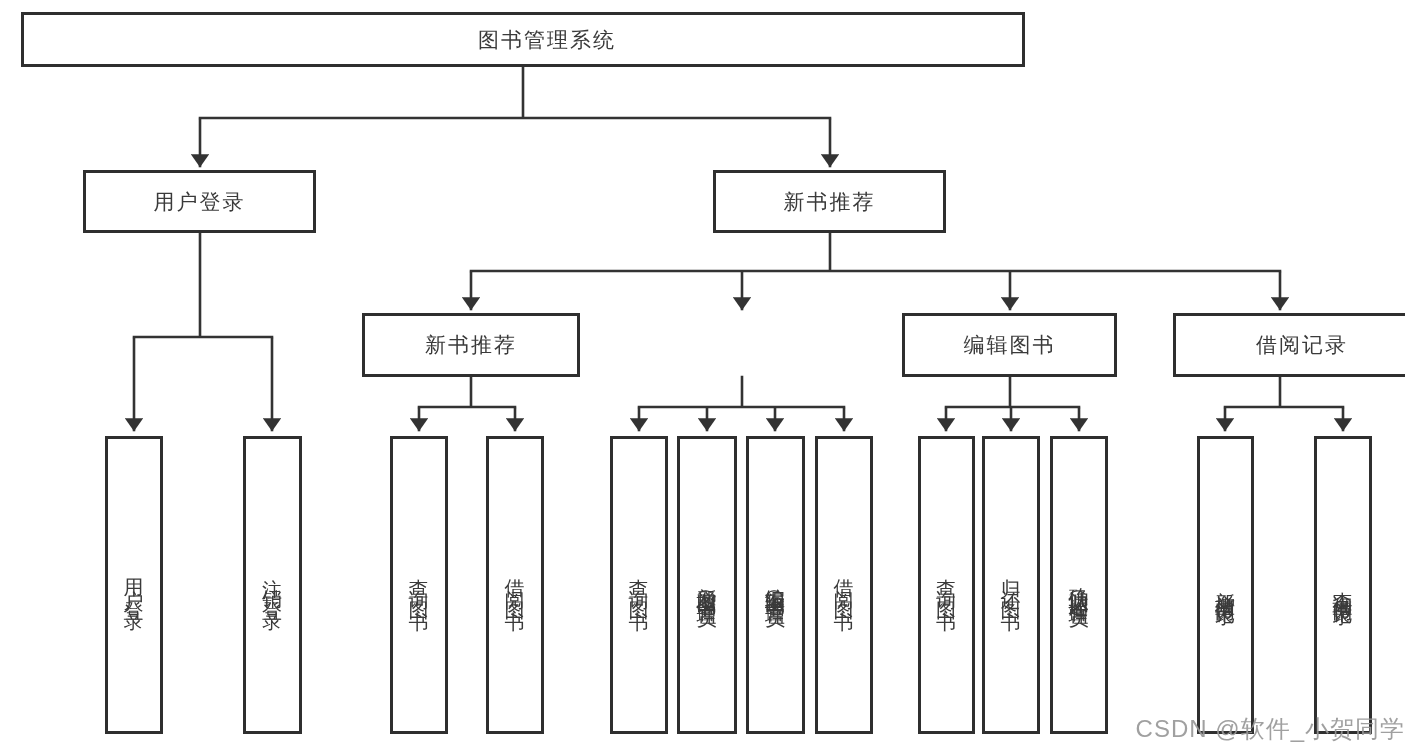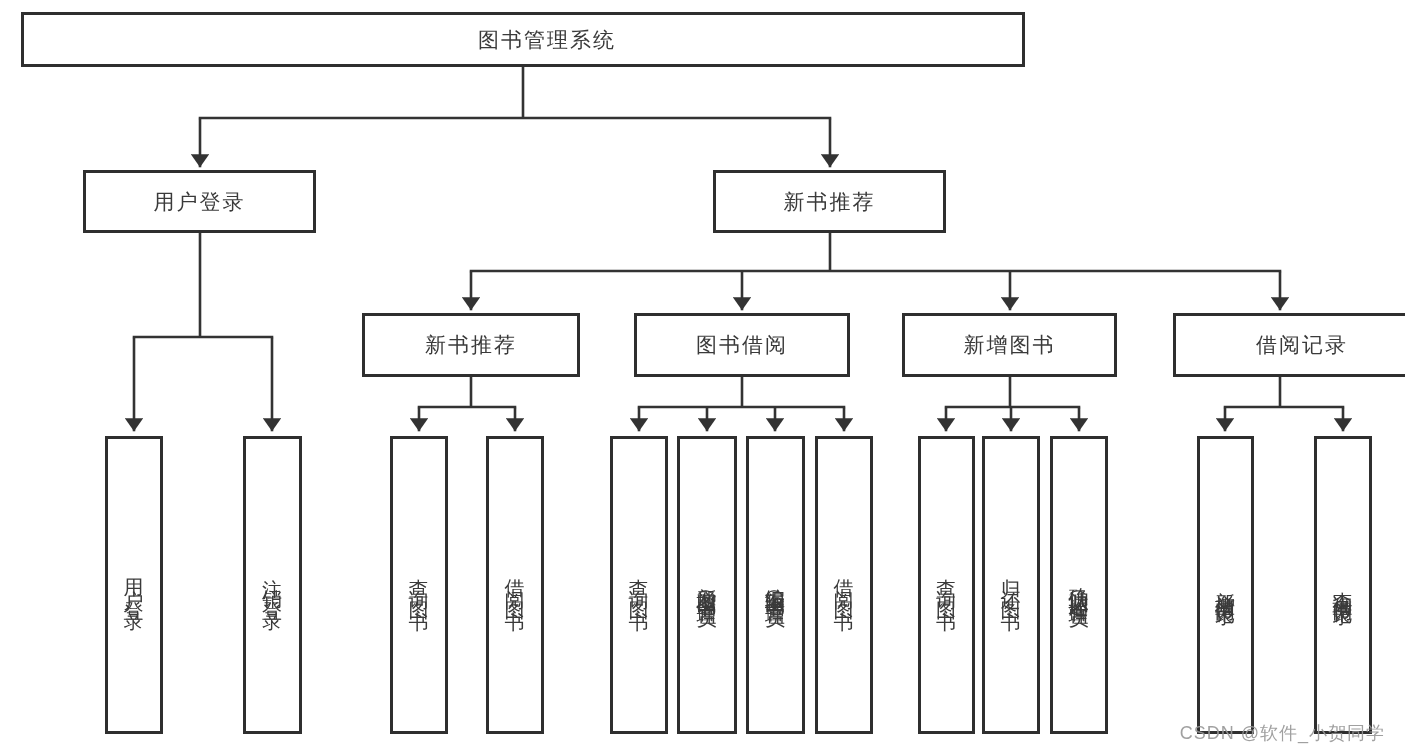--- a/index.html
+++ b/index.html
@@ -27,23 +27,23 @@
   .vbox {
     font-size: 20px;
     writing-mode: vertical-rl;
     text-orientation: upright;
     line-height: 1;
   }
   .v-short { letter-spacing: 11px; }
   .v-long  { letter-spacing: 3px; }
   .watermark {
     position: absolute;
-    right: 20px;
+    right: 0;
     bottom: 2px;
-    font-size: 18px;
+    font-size: 24px;
     color: rgba(152,152,152,0.92);
     letter-spacing: 1px;
     white-space: nowrap;
   }
 </style>
 </head>
 <body>
 
 <div id="stage">
 
@@ -89,22 +89,21 @@
       <path d="M1343 409 V430" marker-end="url(#arrow)"></path>
     </g>
   </svg>
 
   <div class="box hbox" style="left:21px; top:12px; width:1004px; height:55px;padding-left:48px;">图书管理系统</div>
 
   <div class="box hbox" style="left:83px; top:170px; width:233px; height:63px;">用户登录</div>
   <div class="box hbox" style="left:713px; top:170px; width:233px; height:63px;">新书推荐</div>
 
   <div class="box hbox" style="left:362px; top:313px; width:218px; height:64px;">新书推荐</div>
-  <div class="box hbox" style="left:634px; top:313px; width:216px; height:64px;">图书借阅</div>
-  <div class="box hbox" style="left:902px; top:313px; width:215px; height:64px;">新增图书</div>
+  <div class="box hbox" style="left:902px; top:313px; width:215px; height:64px;">编辑图书</div>
   <div class="box hbox" style="left:1173px; top:313px; width:258px; height:64px;">借阅记录</div>
 
   <div class="box vbox v-short" style="left:105px; top:436px; width:58px; height:298px;">用户登录</div>
   <div class="box vbox v-short" style="left:243px; top:436px; width:59px; height:298px;">注销登录</div>
 
   <div class="box vbox v-short" style="left:390px; top:436px; width:58px; height:298px;">查询图书</div>
   <div class="box vbox v-short" style="left:486px; top:436px; width:58px; height:298px;">借阅图书</div>
 
   <div class="box vbox v-short" style="left:610px; top:436px; width:58px; height:298px;">查询图书</div>
   <div class="box vbox v-long" style="left:677px; top:436px; width:60px; height:298px;">新增图书（管理员）</div>

